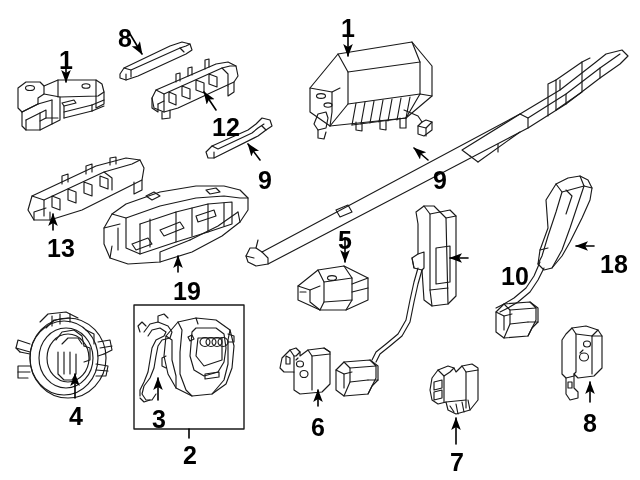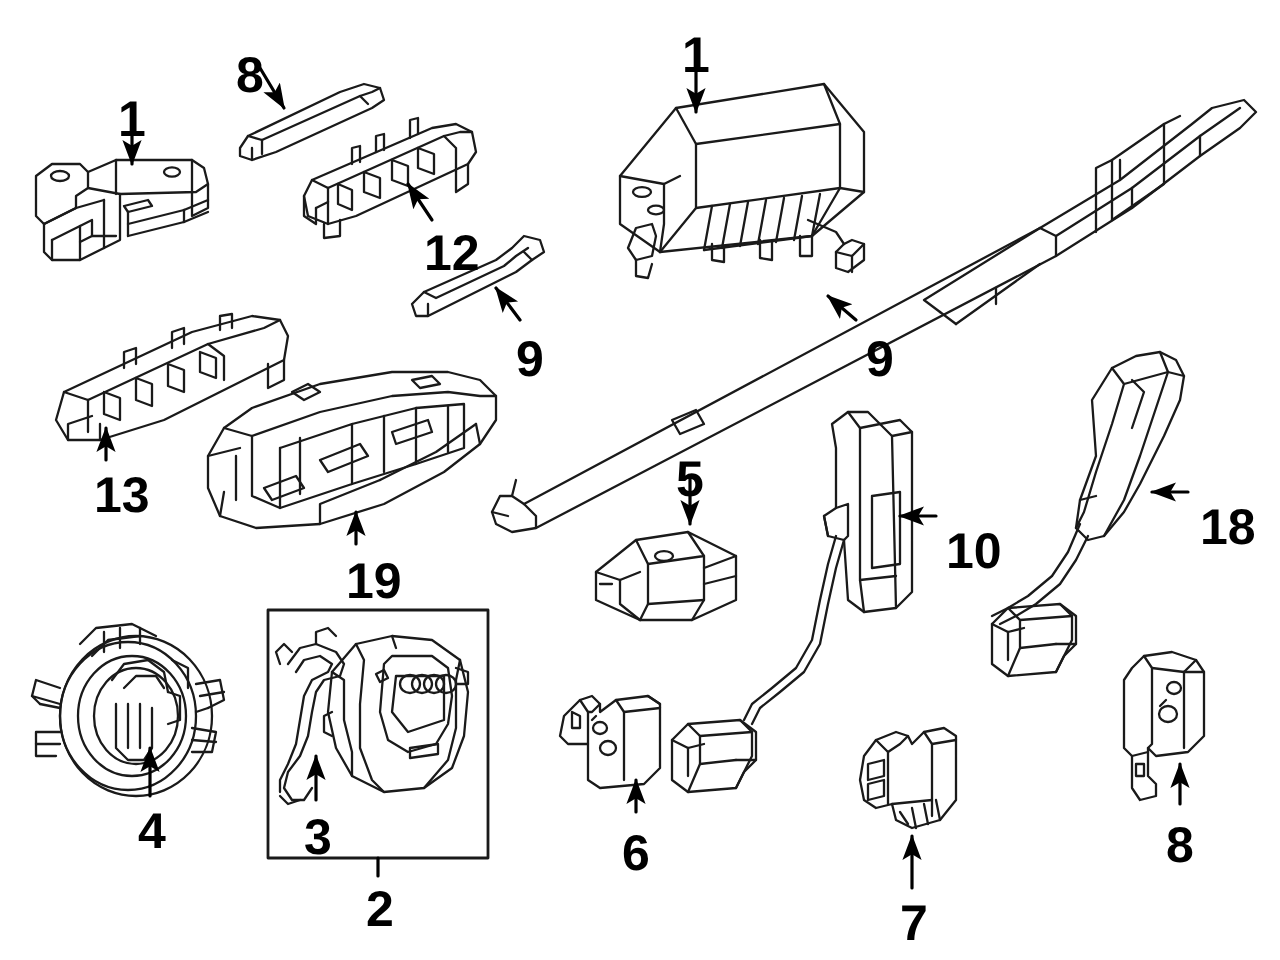--- a/index.html
+++ b/index.html
@@ -380,21 +380,21 @@
 
   <div class="callout" style="left:341px;top:16px">1</div>
   <div class="callout" style="left:183px;top:443px">2</div>
   <div class="callout" style="left:152px;top:407px">3</div>
   <div class="callout" style="left:69px;top:404px">4</div>
   <div class="callout" style="left:338px;top:228px">5</div>
   <div class="callout" style="left:311px;top:415px">6</div>
   <div class="callout" style="left:450px;top:450px">7</div>
   <div class="callout" style="left:583px;top:411px">8</div>
   <div class="callout" style="left:433px;top:168px">9</div>
-  <div class="callout" style="left:473px;top:264px">10</div>
+  <div class="callout" style="left:501px;top:264px">10</div>
   <div class="callout" style="left:600px;top:252px">18</div>
   <div class="callout" style="left:212px;top:115px">12</div>
   <div class="callout" style="left:47px;top:236px">13</div>
   <div class="callout" style="left:118px;top:26px">8</div>
   <div class="callout" style="left:59px;top:48px">1</div>
   <div class="callout" style="left:258px;top:168px">9</div>
   <div class="callout" style="left:173px;top:279px">19</div>
 
 </div>
 

